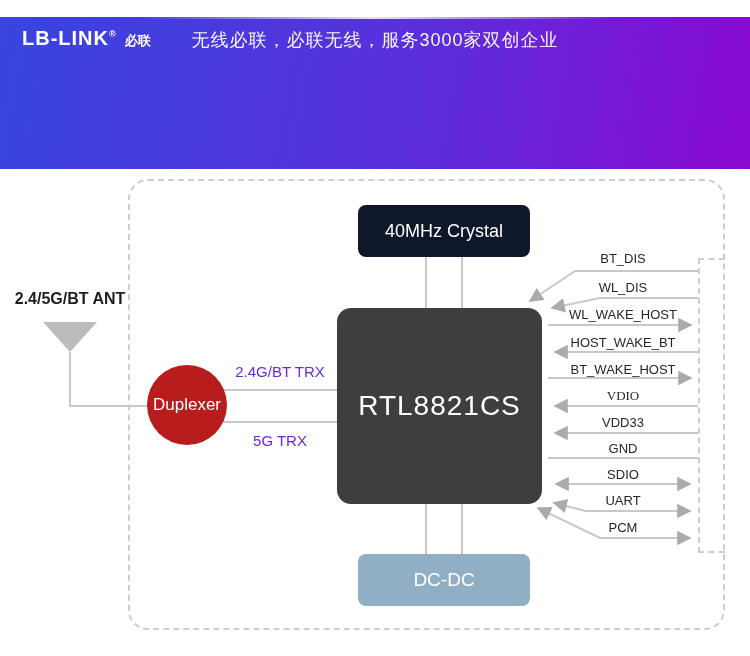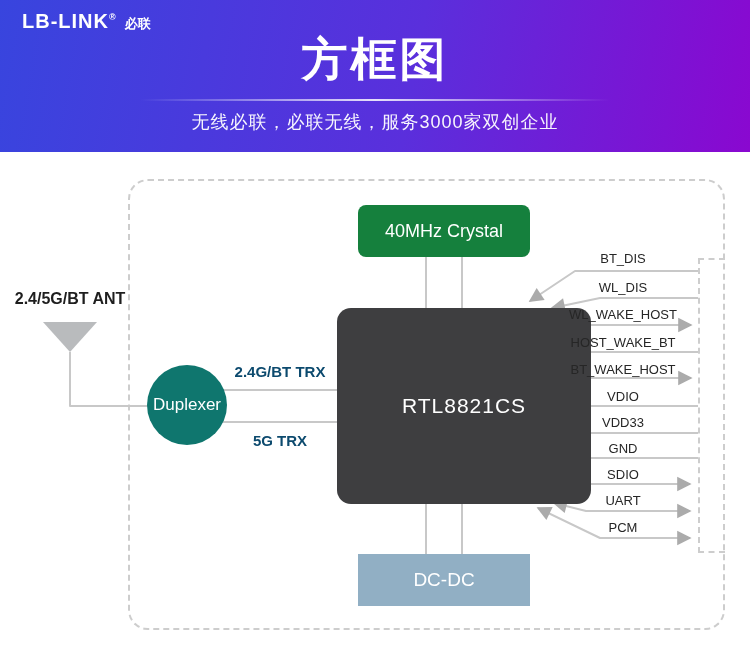--- a/index.html
+++ b/index.html
@@ -32,55 +32,54 @@
     position:absolute; left:128px; top:179px; width:597px; height:451px;
     border:2px dashed #cdcdcd; border-radius:20px; z-index:0;
   }
   .bracket {
     position:absolute; left:698px; top:258px; width:27px; height:295px;
     border-left:2px dashed #cdcdcd; border-top:2px dashed #cdcdcd; border-bottom:2px dashed #cdcdcd;
     z-index:0;
   }
 
   .node { position:absolute; display:flex; align-items:center; justify-content:center; color:#fff; z-index:2; }
-  .crystal { left:358px; top:205px; width:172px; height:52px; background:#15803d; border-radius:8px; font-size:18px; }
-  .chip { left:337px; top:308px; width:254px; height:196px; background:#3E3E40; border-radius:14px; font-size:21px; letter-spacing:1px; }
-  .dcdc { left:358px; top:554px; width:172px; height:52px; background:#91AFC4; border-radius:0; font-size:19px; }
-  .duplexer { left:147px; top:365px; width:80px; height:80px; background:#0f766e; border-radius:50%; font-size:17px; }
+  .crystal { left:358px; top:205px; width:172px; height:52px; background:#0f172a; border-radius:8px; font-size:18px; }
+  .chip { left:337px; top:308px; width:205px; height:196px; background:#3E3E40; border-radius:14px; font-size:28px; letter-spacing:1px; }
+  .dcdc { left:358px; top:554px; width:172px; height:52px; background:#91AFC4; border-radius:8px; font-size:19px; }
+  .duplexer { left:147px; top:365px; width:80px; height:80px; background:#b91c1c; border-radius:50%; font-size:17px; }
 
   .antenna-triangle {
     position:absolute; left:43px; top:322px; width:0; height:0; z-index:2;
     border-left:27px solid transparent; border-right:27px solid transparent;
     border-top:30px solid #B9BBBD;
   }
   .antenna-label {
     position:absolute; left:70px; top:299px; transform:translate(-50%,-50%);
     font-size:16px; color:#1e1e1e; white-space:nowrap; z-index:2; font-weight:700;
   }
 
   .trx-label {
-    position:absolute; transform:translateX(-50%); font-size:15px; color:#0c4a6e;
-    white-space:nowrap; z-index:2; font-weight:700;
+    position:absolute; transform:translateX(-50%); font-size:15px; color:#6d28d9;
+    white-space:nowrap; z-index:2; font-weight:400;
   }
   .sig {
     position:absolute; left:623px; transform:translate(-50%,-50%);
     font-size:13px; color:#262626; white-space:nowrap; z-index:2; font-weight:500;
   }
 </style>
 </head>
 <body>
 
 <div class="page">
 
   <div class="header">
     <div class="logo">
       <span class="logo-en"><span>LB-LINK</span><sup class="logo-reg">®</sup></span>
       <span class="logo-cn">必联</span>
     </div>
-    <div class="title">方框图</div>
     <div class="divider"></div>
     <div class="subtitle">无线必联，必联无线，服务3000家双创企业</div>
   </div>
 
   <div class="diagram">
 
     <div class="outer-dashed"></div>
     <div class="bracket"></div>
 
     <svg class="wires" width="750" height="656" viewBox="0 0 750 656">
@@ -125,21 +124,21 @@
     <div class="node dcdc">DC-DC</div>
 
     <div class="trx-label" style="left:280px; top:363px;">2.4G/BT TRX</div>
     <div class="trx-label" style="left:280px; top:432px;">5G TRX</div>
 
     <div class="sig" style="top:258px;">BT_DIS</div>
     <div class="sig" style="top:287px;">WL_DIS</div>
     <div class="sig" style="top:314px;">WL_WAKE_HOST</div>
     <div class="sig" style="top:369px;">BT_WAKE_HOST</div>
     <div class="sig" style="top:342px;">HOST_WAKE_BT</div>
-    <div class="sig" style="top:396px;">VDIO</div>
+    <div class="sig" style="top:396px;font-family:Liberation Serif, serif;">VDIO</div>
     <div class="sig" style="top:422px;">VDD33</div>
     <div class="sig" style="top:448px;">GND</div>
     <div class="sig" style="top:474px;">SDIO</div>
     <div class="sig" style="top:500px;">UART</div>
     <div class="sig" style="top:527px;">PCM</div>
 
   </div>
 </div>
 
 </body></html>

